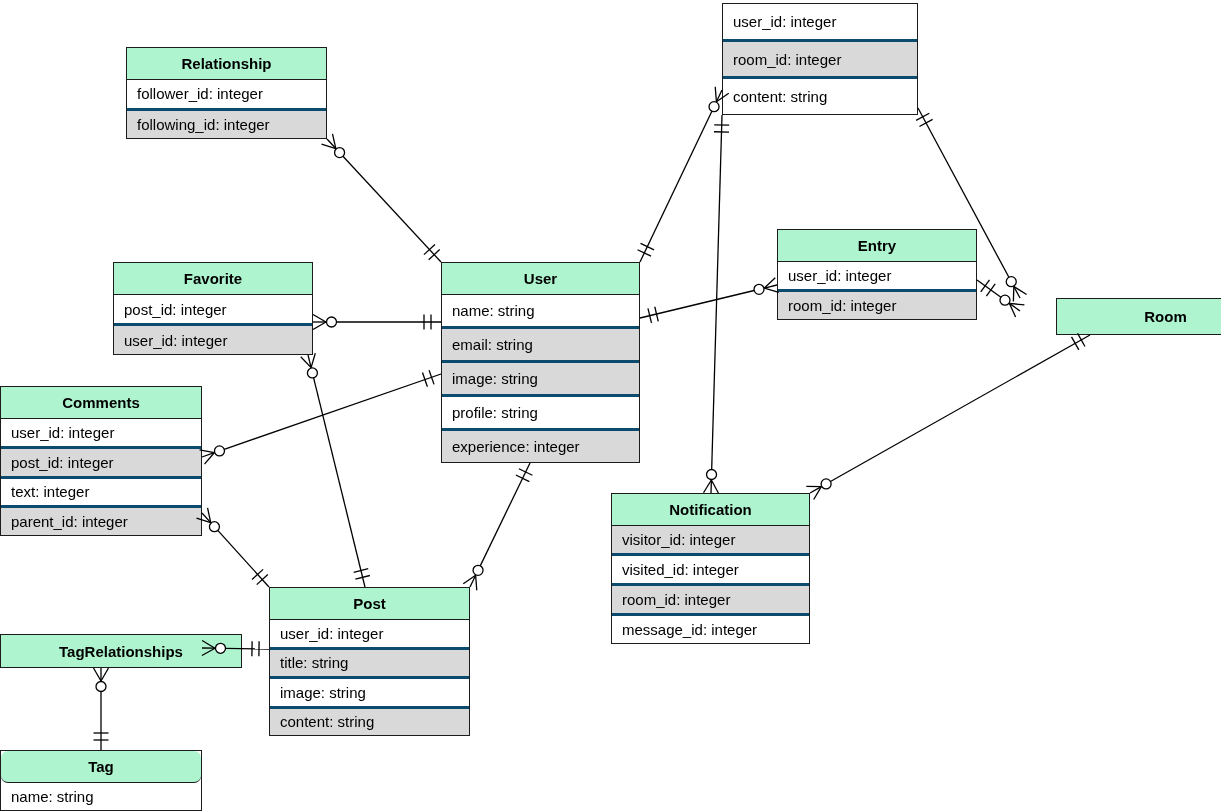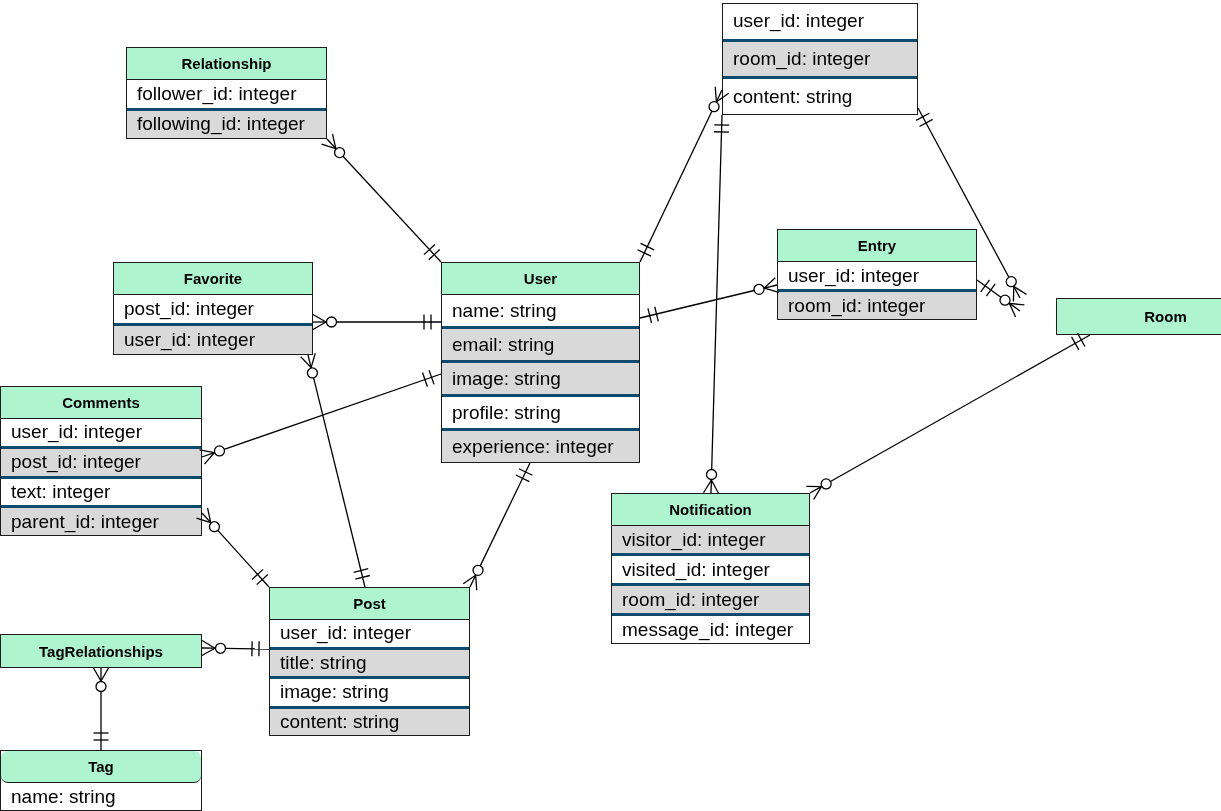--- a/index.html
+++ b/index.html
@@ -30,21 +30,21 @@
   }
   .entity-header.header-only{
     flex:1 1 auto;
     border-bottom:none;
   }
   .entity-row{
     flex:1 1 0;
     display:flex;
     align-items:center;
     padding-left:10px;
-    font-size:19px;
+    font-size:15px;
     background:#ffffff;
     box-sizing:border-box;
   }
   .entity-row + .entity-row{border-top:3px solid #0c4a6e;}
   .entity-row.shaded{background:#d9d9d9;}
   #edges{
     position:absolute;
     left:0;top:0;
     pointer-events:none;
     z-index:5;
@@ -99,21 +99,21 @@
       <div class="entity-row shaded" style="background: rgb(217, 217, 217);">room_id: integer</div>
       <div class="entity-row" style="background: rgb(255, 255, 255);">message_id: integer</div>
     </div>
     <div class="entity" style="left: 269px; top: 587px; width: 201px; height: 149px; border-color: rgb(28, 28, 28);">
       <div class="entity-header" style="background: rgb(174, 245, 207); border-color: rgb(28, 28, 28);">Post</div>
       <div class="entity-row" style="background: rgb(255, 255, 255);">user_id: integer</div>
       <div class="entity-row shaded" style="background: rgb(217, 217, 217);">title: string</div>
       <div class="entity-row" style="background: rgb(255, 255, 255);">image: string</div>
       <div class="entity-row shaded" style="background: rgb(217, 217, 217);">content: string</div>
     </div>
-    <div class="entity" style="left: 0px; top: 634px; width: 202px; height: 34px; border-color: rgb(28, 28, 28);">
+    <div class="entity" style="left: 0px; top: 634px; width: 242px; height: 34px; border-color: rgb(28, 28, 28);">
       <div class="entity-header header-only" style="background: rgb(174, 245, 207); border-color: rgb(28, 28, 28);">TagRelationships</div>
     </div>
     <div class="entity" style="left: 0px; top: 750px; width: 202px; height: 61px; border-color: rgb(28, 28, 28);">
       <div class="entity-header" style="background: rgb(174, 245, 207); border-color: rgb(28, 28, 28); border-radius: 7px;">Tag</div>
       <div class="entity-row" style="background: rgb(255, 255, 255);">name: string</div>
     </div>
     <svg id="edges" width="1221" height="811" viewBox="0 0 1221 811">
       <g>
         <line x1="335.8369406470792" y1="148.5345938560591" x2="327" y2="139" stroke="#000000" stroke-width="1.3"></line>
         <line x1="335.8369406470792" y1="148.5345938560591" x2="321.4992727753505" y2="144.09823498869952" stroke="#000000" stroke-width="1.3"></line>

